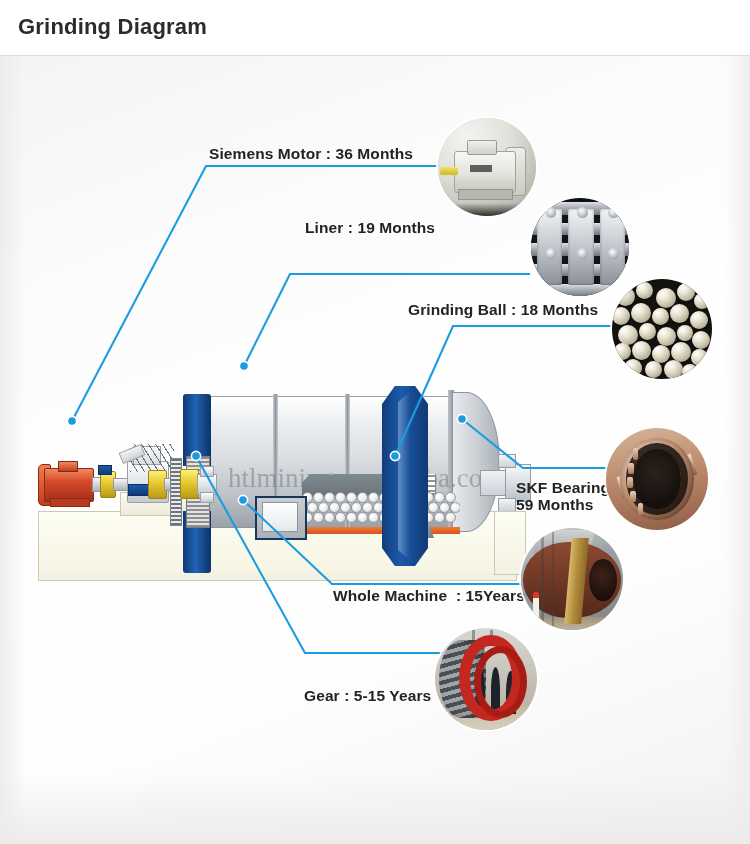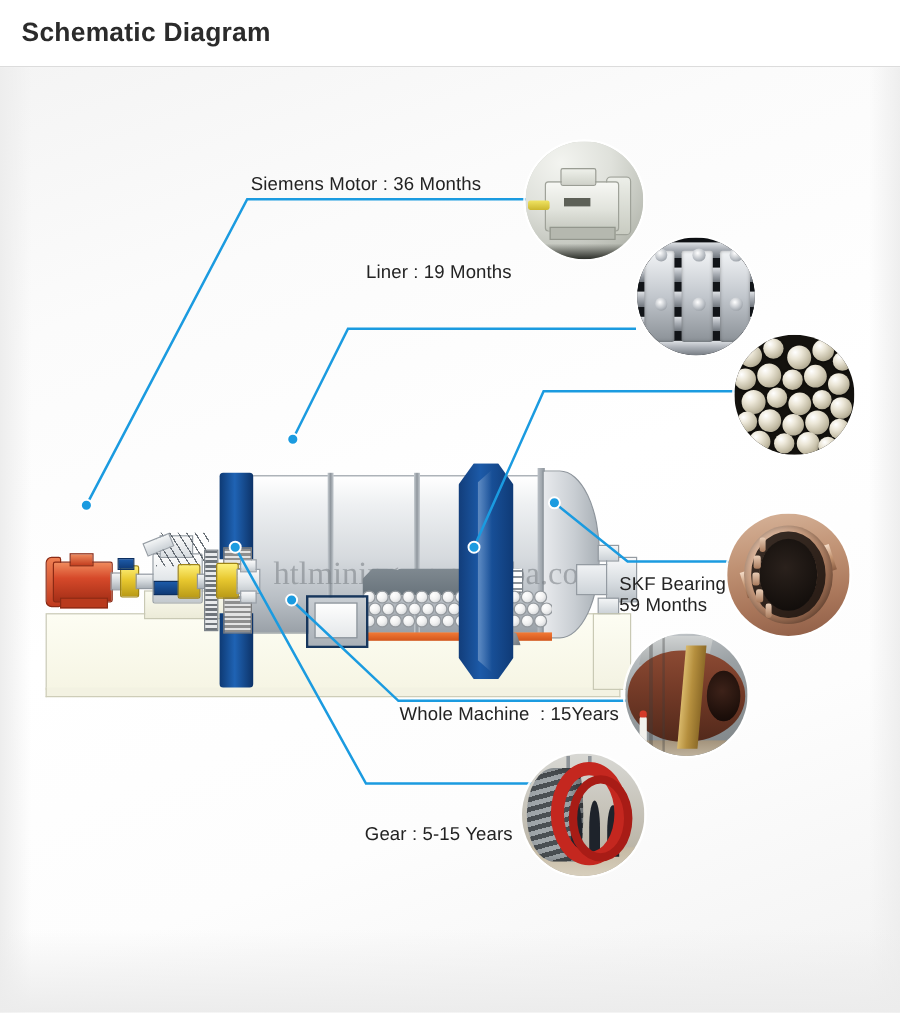--- a/index.html
+++ b/index.html
@@ -72,21 +72,21 @@
     position: absolute;
     left: 0; top: 0;
     width: 750px;
     height: 788px;
   }
 
   
   .label {
     position: absolute;
     font-size: 15.5px;
-    font-weight: normal;
+    font-weight: bold;
     color: #232323;
     white-space: pre;
     line-height: 17px;
     letter-spacing: 0.1px;
   }
 
   
   .photo {
     position: absolute;
     border-radius: 50%;
@@ -501,21 +501,21 @@
     white-space: nowrap;
     letter-spacing: 0px;
   }
 </style>
 </head>
 <body>
 
 <div id="page">
 
   <div id="header">
-    <div id="header-title">Schematic Diagram</div>
+    <div id="header-title">Grinding Diagram</div>
   </div>
   <div id="header-rule"></div>
 
   <div id="canvas">
     <div id="canvas-edge-l"></div>
     <div id="canvas-edge-r"></div>
     <div id="canvas-edge-b"></div>
 
     <div id="machine">
 
@@ -646,20 +646,21 @@
         <circle cx="462" cy="363" r="4.6"></circle>
         <circle cx="243" cy="444" r="4.6"></circle>
         <circle cx="196" cy="400" r="4.6"></circle>
       </g>
     </svg>
 
     <div class="label" style="left:209px; top:89px;">Siemens Motor : 36 Months</div>
 
     <div class="label" style="left:305px; top:163px;">Liner : 19 Months</div>
 
+    <div class="label" style="left:408px; top:245px;">Grinding Ball : 18 Months</div>
 
     <div class="label" style="left:516px; top:423px;">SKF Bearing</div>
     <div class="label" style="left:516px; top:440px;">59 Months</div>
 
     <div class="label" style="left:333px; top:531px;">Whole Machine  : 15Years</div>
 
     <div class="label" style="left:304px; top:631px;">Gear : 5-15 Years</div>
 
     <div class="photo" style="left:438px; top:62px; width:98px; height:98px;">
       <div class="ph-inner ph-motor">

